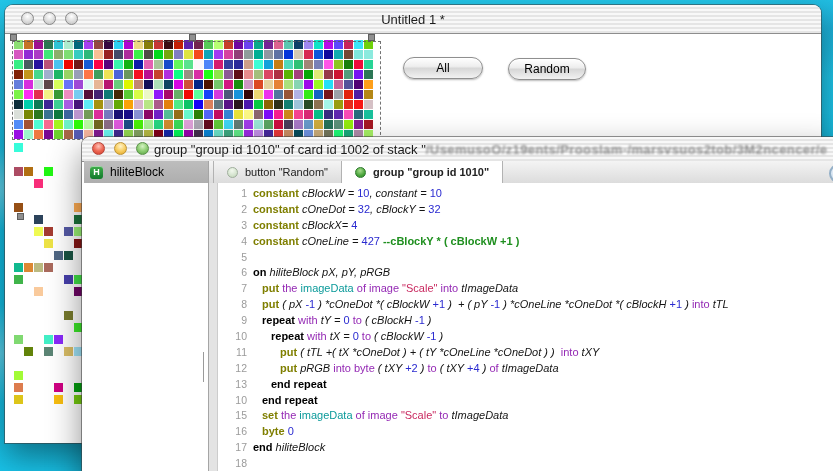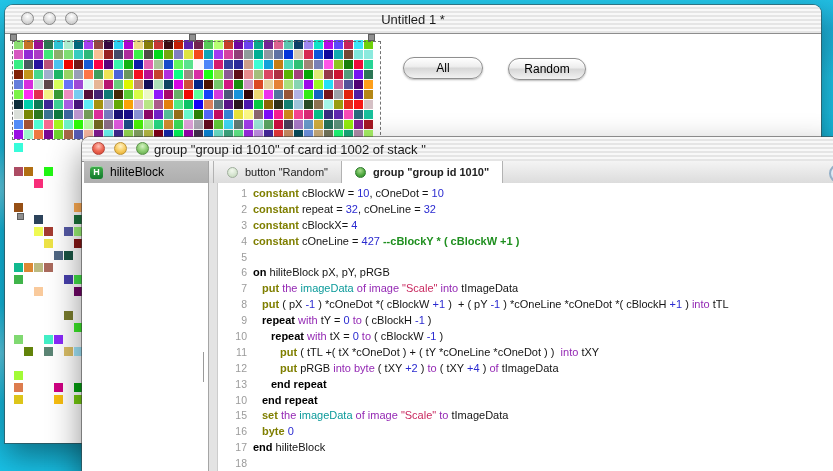--- a/index.html
+++ b/index.html
@@ -78,21 +78,21 @@
   .code-line{display:flex;height:15.9px;line-height:15.9px;font-size:11px;white-space:pre;}
   .ln{flex:0 0 38px;text-align:right;color:#9b9b9b;font-size:10.5px;padding-right:0;box-sizing:border-box;}
   .lc{margin-left:6px;}
   .tk-cmd{color:#7f7f00;font-weight:bold;}
   .tk-ctl{color:#000;font-weight:bold;}
   .tk-kw{color:#9429b4;}
   .tk-prop{color:#0b9a9a;}
   .tk-str{color:#c9285f;}
   .tk-num{color:#2a2ad0;}
   .tk-com{color:#1f8f1f;font-weight:bold;}
-  .tk-id{color:#141414;}
+  .tk-id{color:#141414;font-style:italic;}
 </style>
 </head>
 <body>
 
 <div class="stage">
   <div class="desktop"></div>
 
   <div class="mac-window" id="backWindow">
     <div class="titlebar">
       <span class="light gray" style="left:16px;top:7px;"></span>
@@ -515,20 +515,21 @@
       <div class="handle" style="left: 12px; top: 208px;"></div>
     </div>
 
   <div class="mac-window" id="scriptWindow">
     <div class="titlebar">
       <span class="light red" style="left:10px;top:5px;"></span>
       <span class="light yellow" style="left:32px;top:5px;"></span>
       <span class="light green" style="left:54px;top:5px;"></span>
       <span class="title-text">
           <span>group "group id 1010" of card id 1002 of stack "</span>
+          <span class="obscured">/UsemusoO/z19ents/Prooslam-/marsvsuos2tob/3M2ncencer/e</span>
         </span>
     </div>
 
     <div class="sidebar">
       <div class="sb-item">
         <span class="sb-icon">H</span>
         <span>hiliteBlock</span>
       </div>
     </div>
     <div class="grip"></div>
@@ -542,22 +543,22 @@
         <div class="tab active">
           <span class="tab-dot full"></span>
           <span>group "group id 1010"</span>
         </div>
         <div class="nav-orb"></div>
       </div>
 
       <div class="code-area">
         <div class="gutter"></div>
         <div>
-            <div class="code-line"><span class="ln">1</span><span class="lc" style="margin-left: 6px;"><span class="tk-cmd">constant</span><span class="tk-id"> cBlockW = </span><span class="tk-num">10</span><span class="tk-id">, cOneDot = </span><span class="tk-num">10</span></span></div>
-            <div class="code-line"><span class="ln">2</span><span class="lc" style="margin-left: 6px;"><span class="tk-cmd">constant</span><span class="tk-id"> repeat = </span><span class="tk-num">32</span><span class="tk-id">, cOneLine = </span><span class="tk-num">32</span></span></div>
+            <div class="code-line"><span class="ln">1</span><span class="lc" style="margin-left: 6px;"><span class="tk-cmd">constant</span><span class="tk-id"> cBlockW = </span><span class="tk-num">10</span><span class="tk-id">, constant = </span><span class="tk-num">10</span></span></div>
+            <div class="code-line"><span class="ln">2</span><span class="lc" style="margin-left: 6px;"><span class="tk-cmd">constant</span><span class="tk-id"> cOneDot = </span><span class="tk-num">32</span><span class="tk-id">, cBlockY = </span><span class="tk-num">32</span></span></div>
             <div class="code-line"><span class="ln">3</span><span class="lc" style="margin-left: 6px;"><span class="tk-cmd">constant</span><span class="tk-id"> cBlockX= </span><span class="tk-num">4</span></span></div>
             <div class="code-line"><span class="ln">4</span><span class="lc" style="margin-left: 6px;"><span class="tk-cmd">constant</span><span class="tk-id"> cOneLine = </span><span class="tk-num">427</span><span class="tk-id"> </span><span class="tk-com">--cBlockY * ( cBlockW +1 )</span></span></div>
             <div class="code-line"><span class="ln">5</span><span class="lc" style="margin-left: 6px;"></span></div>
             <div class="code-line"><span class="ln">6</span><span class="lc" style="margin-left: 6px;"><span class="tk-ctl">on</span><span class="tk-id"> hiliteBlock pX, pY, pRGB</span></span></div>
             <div class="code-line"><span class="ln">7</span><span class="lc" style="margin-left: 15px;"><span class="tk-cmd">put</span><span class="tk-id"> </span><span class="tk-kw">the</span><span class="tk-id"> </span><span class="tk-prop">imageData</span><span class="tk-id"> </span><span class="tk-kw">of</span><span class="tk-id"> </span><span class="tk-kw">image</span><span class="tk-id"> </span><span class="tk-str">"Scale"</span><span class="tk-id"> </span><span class="tk-kw">into</span><span class="tk-id"> tImageData</span></span></div>
             <div class="code-line"><span class="ln">8</span><span class="lc" style="margin-left: 15px;"><span class="tk-cmd">put</span><span class="tk-id"> ( pX </span><span class="tk-num">-1</span><span class="tk-id"> ) *cOneDot *( cBlockW </span><span class="tk-num">+1</span><span class="tk-id"> )  + ( pY </span><span class="tk-num">-1</span><span class="tk-id"> ) *cOneLine *cOneDot *( cBlockH </span><span class="tk-num">+1</span><span class="tk-id"> ) </span><span class="tk-kw">into</span><span class="tk-id"> tTL</span></span></div>
             <div class="code-line"><span class="ln">9</span><span class="lc" style="margin-left: 15px;"><span class="tk-ctl">repeat</span><span class="tk-id"> </span><span class="tk-kw">with</span><span class="tk-id"> tY = </span><span class="tk-num">0</span><span class="tk-id"> </span><span class="tk-kw">to</span><span class="tk-id"> ( cBlockH </span><span class="tk-num">-1</span><span class="tk-id"> )</span></span></div>
             <div class="code-line"><span class="ln">10</span><span class="lc" style="margin-left: 24px;"><span class="tk-ctl">repeat</span><span class="tk-id"> </span><span class="tk-kw">with</span><span class="tk-id"> tX = </span><span class="tk-num">0</span><span class="tk-id"> </span><span class="tk-kw">to</span><span class="tk-id"> ( cBlockW </span><span class="tk-num">-1</span><span class="tk-id"> )</span></span></div>
             <div class="code-line"><span class="ln">11</span><span class="lc" style="margin-left: 33px;"><span class="tk-cmd">put</span><span class="tk-id"> ( tTL +( tX *cOneDot ) + ( tY *cOneLine *cOneDot ) )  </span><span class="tk-kw">into</span><span class="tk-id"> tXY</span></span></div>
             <div class="code-line"><span class="ln">12</span><span class="lc" style="margin-left: 33px;"><span class="tk-cmd">put</span><span class="tk-id"> pRGB </span><span class="tk-kw">into</span><span class="tk-id"> </span><span class="tk-kw">byte</span><span class="tk-id"> ( tXY </span><span class="tk-num">+2</span><span class="tk-id"> ) </span><span class="tk-kw">to</span><span class="tk-id"> ( tXY </span><span class="tk-num">+4</span><span class="tk-id"> ) </span><span class="tk-kw">of</span><span class="tk-id"> tImageData</span></span></div>

